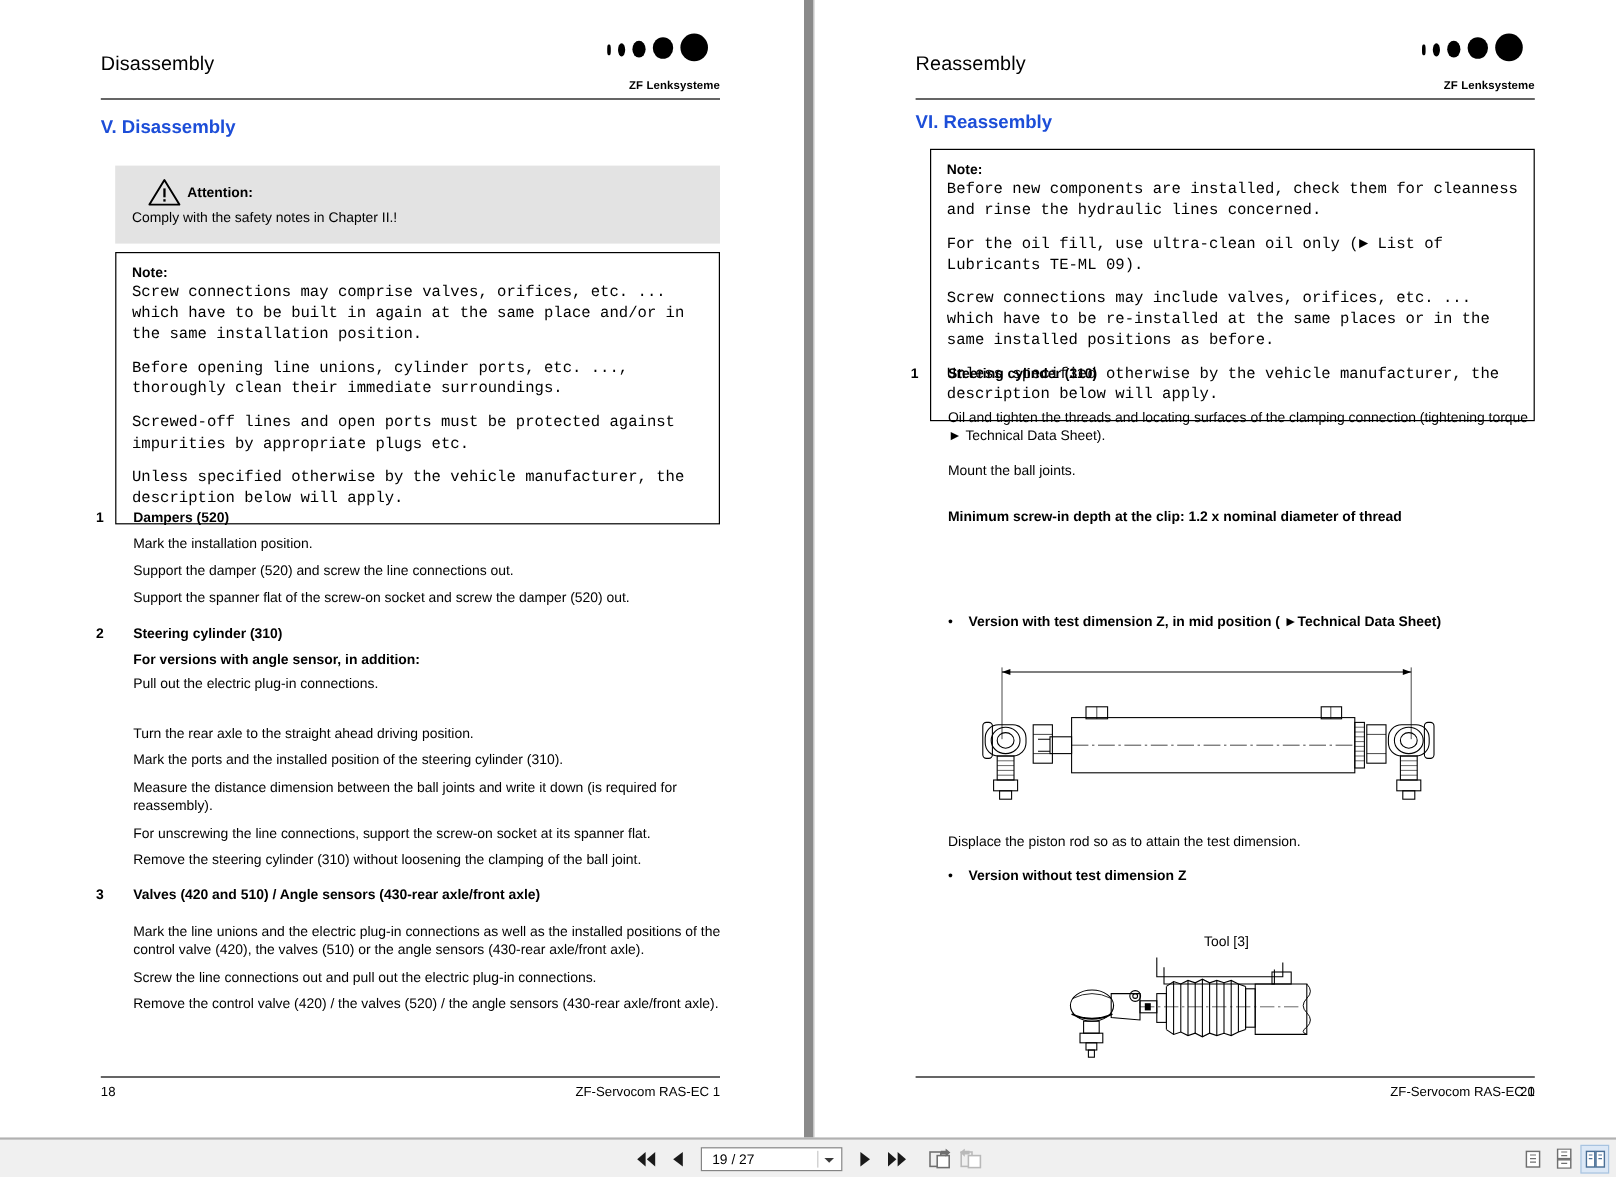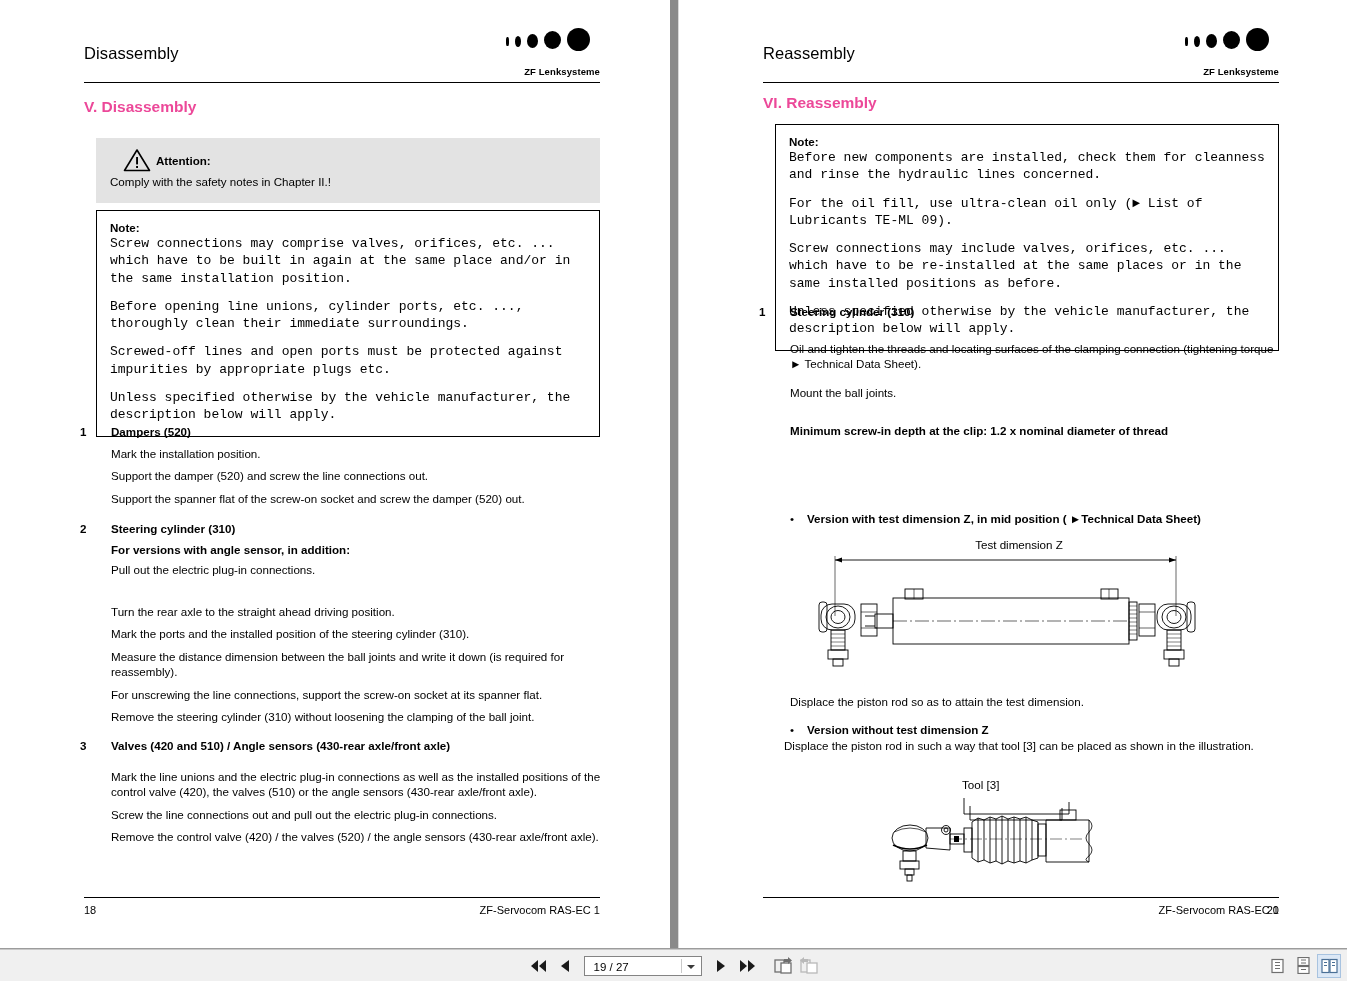--- a/index.html
+++ b/index.html
@@ -37,21 +37,21 @@
   .logo .brand {
     position: absolute; right: 0; bottom: 1px;
     font-size: 9.5px; font-weight: bold; color: #000; letter-spacing: 0.1px;
     white-space: nowrap;
   }
   .head-rule { position: absolute; left: 84px; right: 68px; top: 82px; height: 0; border-top: 1.6px solid #000; }
 
   
   .chapter-title {
     position: absolute; left: 84px;
-    font-size: 15.5px; font-weight: bold; color: #ec4899;
+    font-size: 15.5px; font-weight: bold; color: #1d4ed8;
   }
   .page.left  .chapter-title { top: 98px; }
   .page.right .chapter-title { top: 94px; }
 
   
   .attention-box {
     position: absolute; left: 96px; right: 68px; top: 138px;
     background: #e3e3e3; padding: 12px 14px 14px 14px; box-sizing: border-box;
   }
   .att-head { position: relative; height: 22px; }
@@ -292,21 +292,20 @@
         <div class="rp" style="left:111px; right:66px; top:341px;">Oil and tighten the threads and locating surfaces of the clamping connection (tightening torque ► Technical Data Sheet).</div>
         <div class="rp" style="left:111px; right:66px; top:385px;">Mount the ball joints.</div>
         <div class="rp bold" style="left:111px; right:66px; top:423px;">Minimum screw-in depth at the clip: 1.2 x nominal diameter of thread</div>
 
         <div class="bullet-row" style="left:111px; right:60px; top:511px;">
           <span class="bdot">•</span>
           <span class="btxt">Version with test dimension Z, in mid position ( ►Technical Data Sheet)</span>
         </div>
 
         <div class="fig" style="left:130px; top:538px; width:420px; height:140px;">
-          <div class="fig-caption" style="top:0;">Test dimension Z</div>
           <svg width="420" height="122" viewBox="0 0 420 122" style="position:absolute;left:0;top:18px;">
             <g stroke="#000" fill="none" stroke-width="0.9">
 
               <line x1="26" y1="4" x2="367" y2="4"></line>
               <path d="M26,4 l7,-2.6 l0,5.2 z" fill="#000" stroke="none"></path>
               <path d="M367,4 l-7,-2.6 l0,5.2 z" fill="#000" stroke="none"></path>
               <line x1="26" y1="0" x2="26" y2="60" stroke-width="0.6"></line>
               <line x1="367" y1="0" x2="367" y2="60" stroke-width="0.6"></line>
 
               <rect x="84" y="42" width="236" height="46"></rect>
@@ -374,24 +373,23 @@
           </svg>
         </div>
 
         <div class="rp" style="left:111px; right:66px; top:694px;">Displace the piston rod so as to attain the test dimension.</div>
 
         <div class="bullet-row" style="left:111px; right:60px; top:722px;">
           <span class="bdot">•</span>
           <span class="btxt">Version without test dimension Z</span>
         </div>
 
-        <div class="rp" style="left:105px; right:60px; top:738px;">Displace the piston rod in such a way that tool [3] can be placed as shown in the illustration.</div>
 
         <div class="fig" style="left:205px; top:778px; width:260px; height:110px;">
-          <div class="fig-caption" style="top:0; text-align:left; left:78px; width:120px;">Tool [3]</div>
+          <div class="fig-caption" style="top:0; text-align:center; left:78px; width:120px;">Tool [3]</div>
           <svg width="260" height="96" viewBox="0 0 260 96" style="position:absolute;left:0;top:14px;">
             <g stroke="#000" fill="none" stroke-width="0.9">
 
               <polyline points="80,6 80,22 185,22 185,10"></polyline>
               <polyline points="86,14 86,28 178,28 178,16"></polyline>
 
               <ellipse cx="26" cy="46" rx="18" ry="13"></ellipse>
               <path d="M10,40 q16,-8 32,0" stroke-width="0.7"></path>
               <path d="M9,53 q17,8 34,0" stroke-width="1.6"></path>
 

